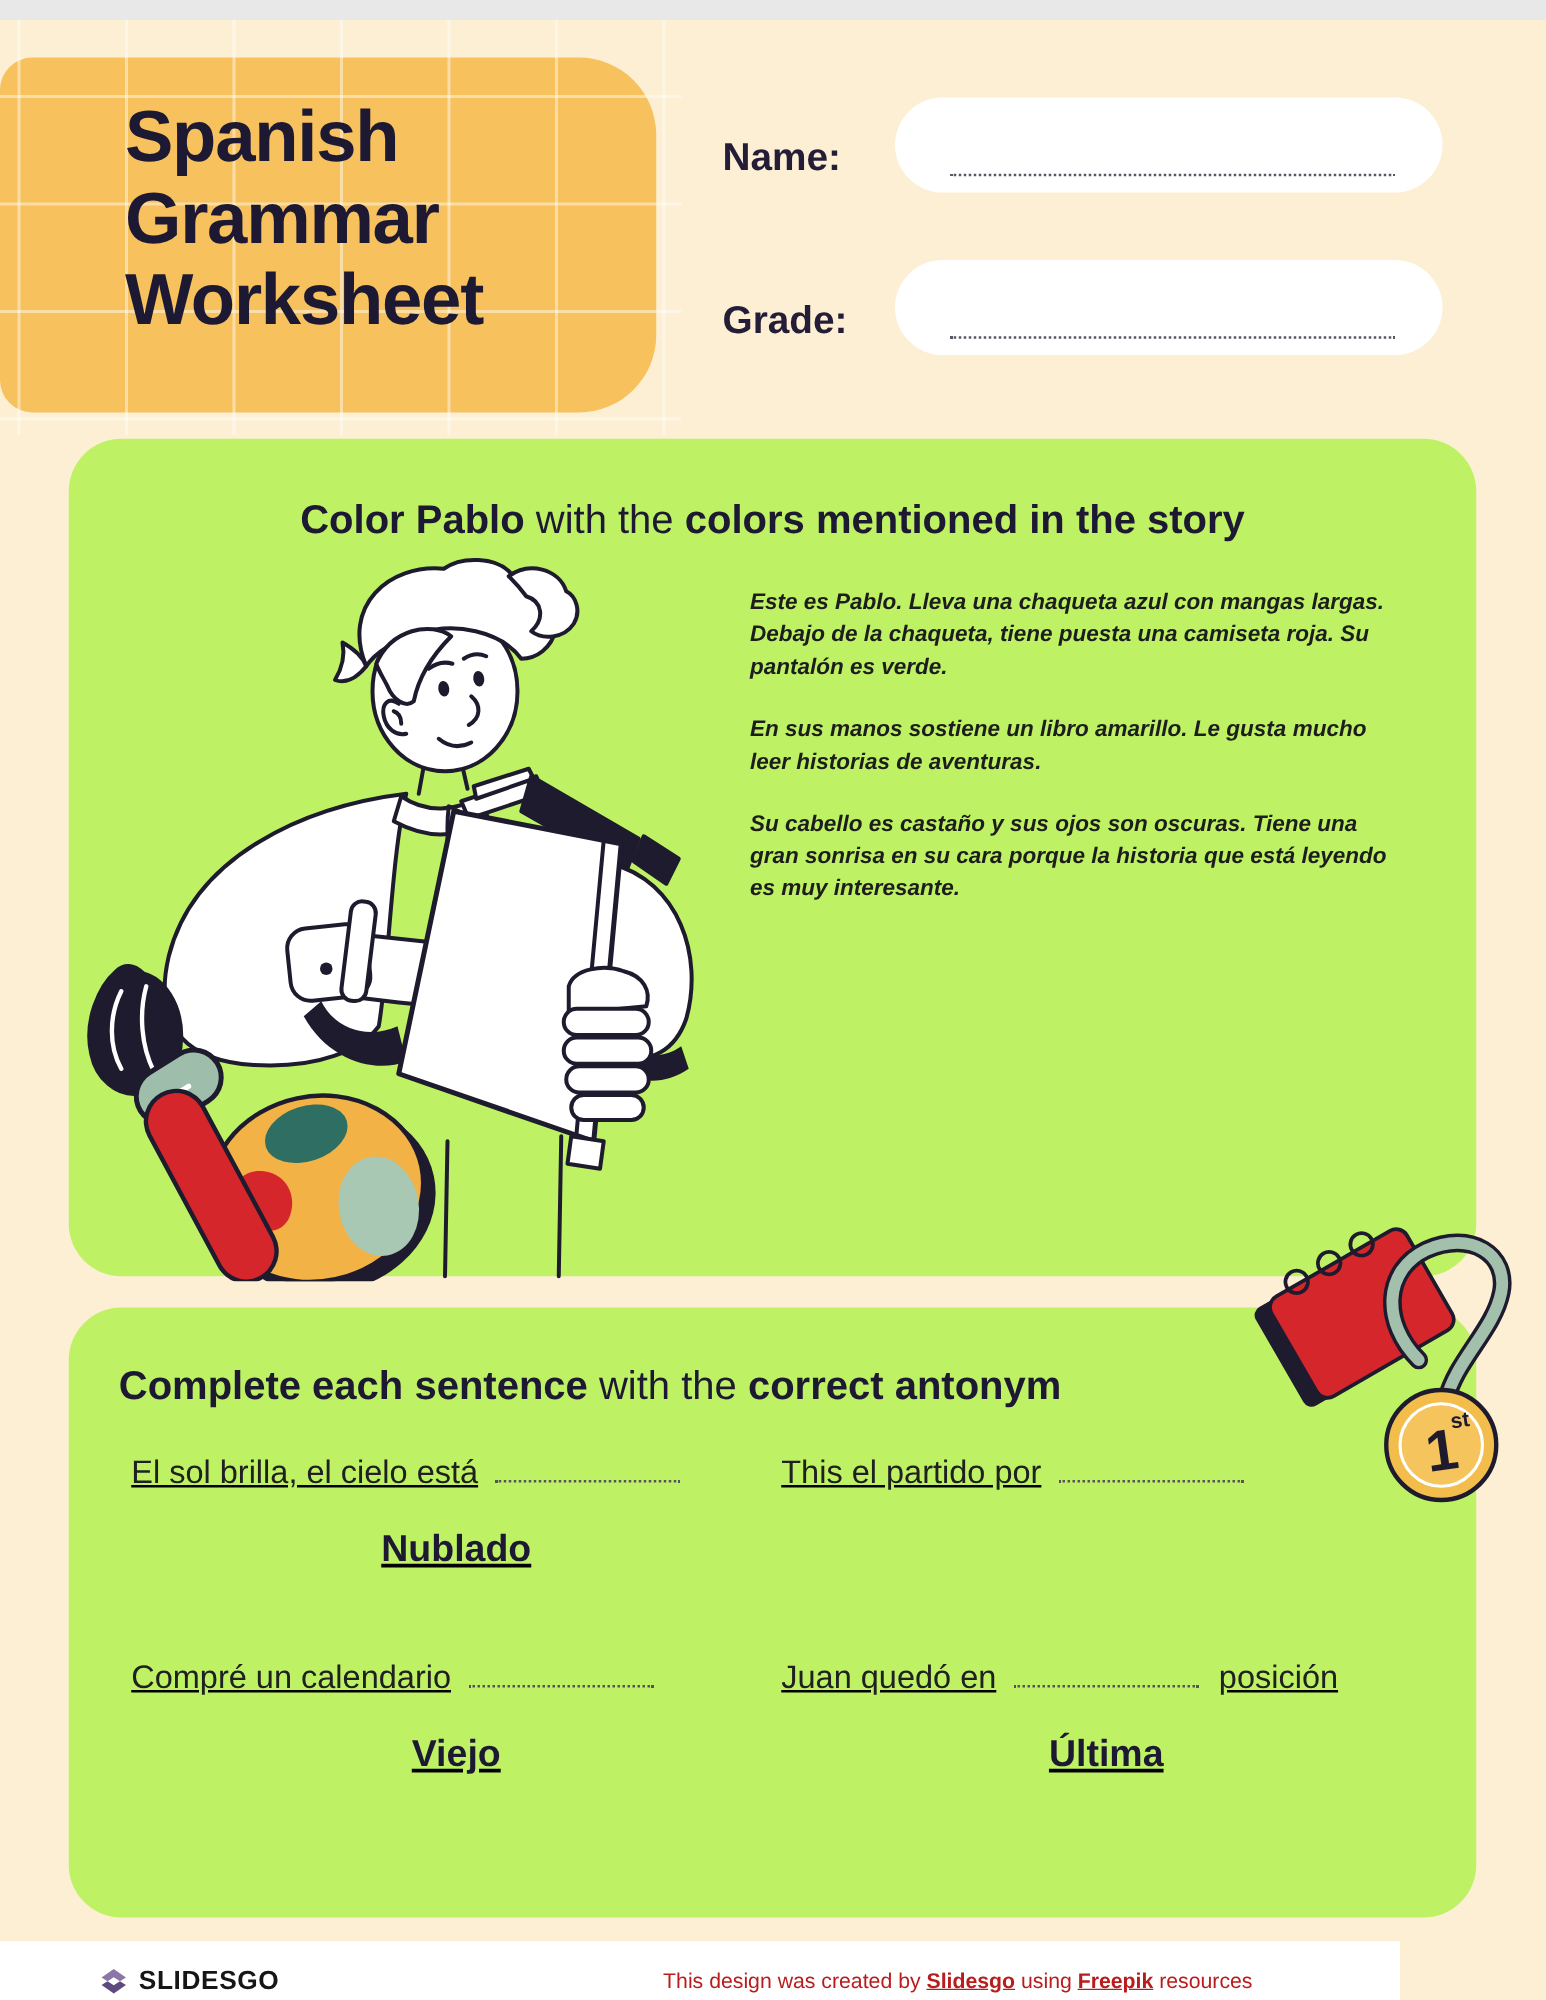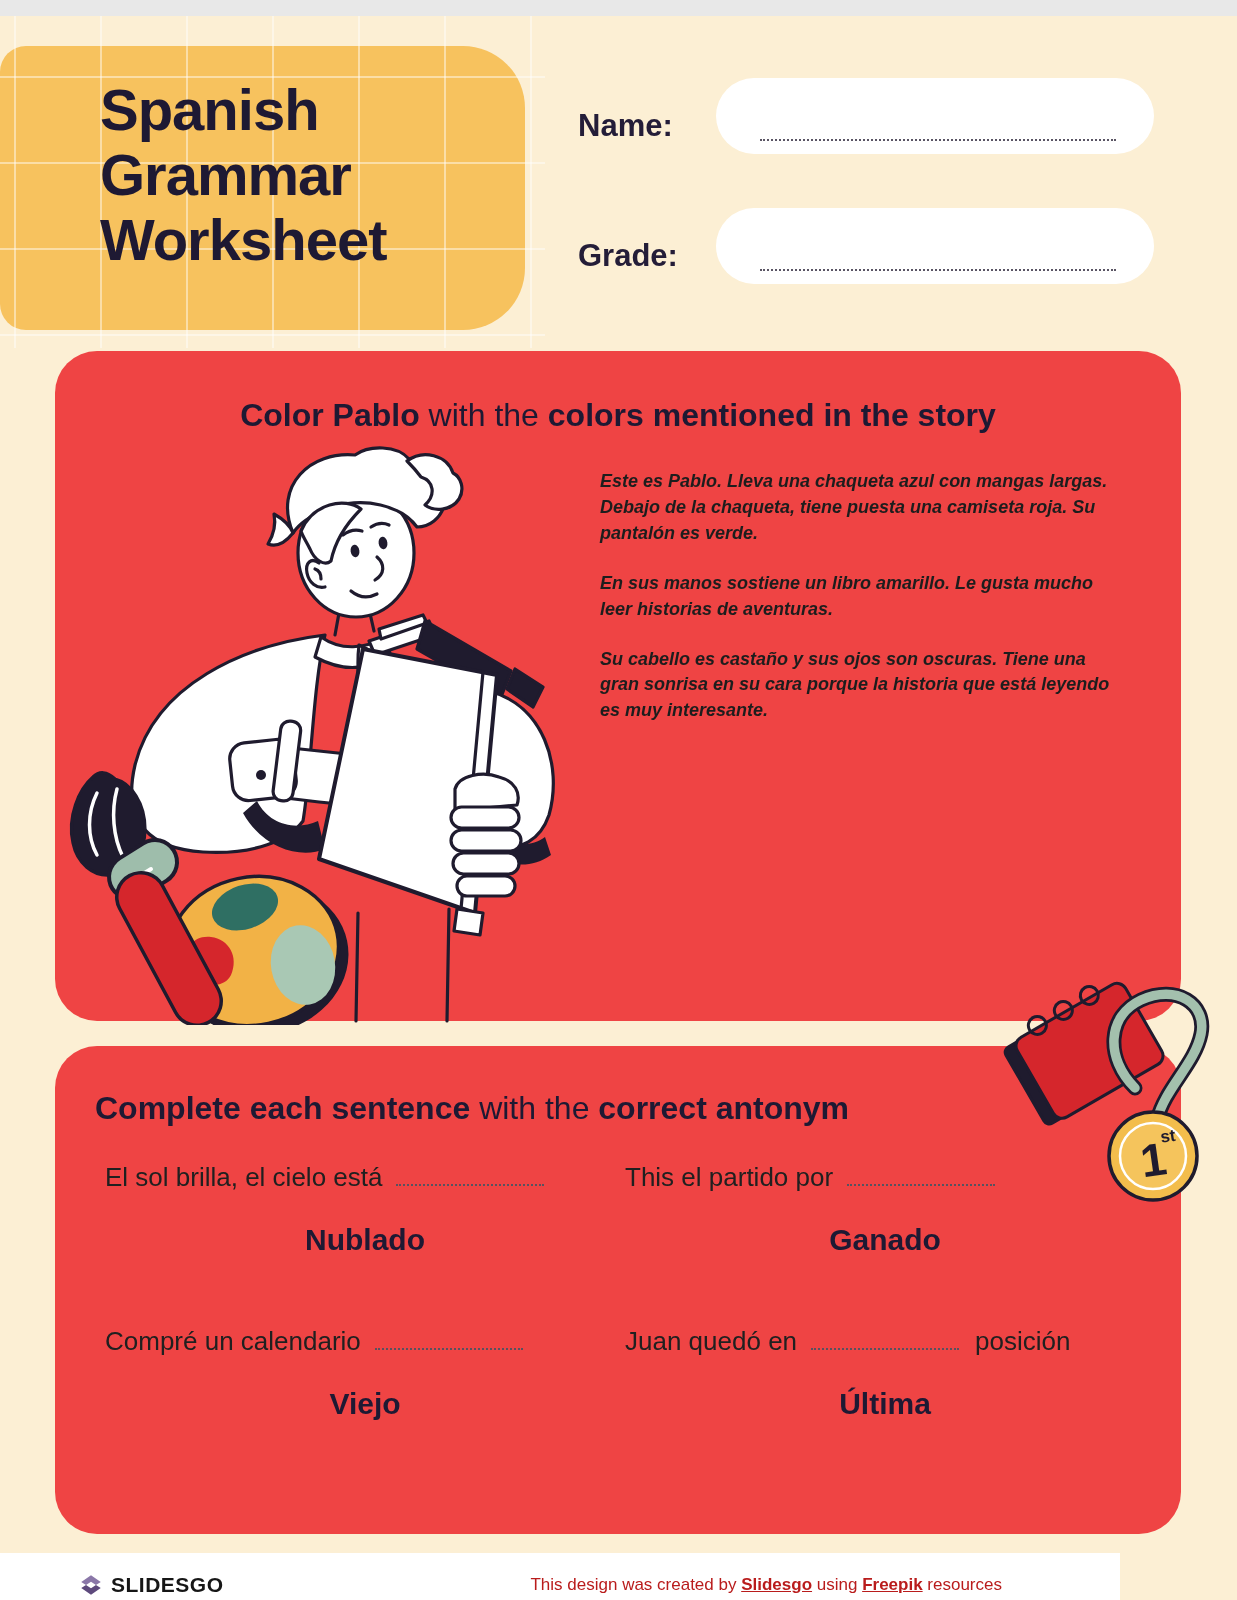--- a/index.html
+++ b/index.html
@@ -17,40 +17,40 @@
     color:#1E1933;letter-spacing:-1px;}
   .field-label{position:absolute;font-size:31px;font-weight:800;color:#241d38;}
   .lbl-name{left:578px;top:92px;}
   .lbl-grade{left:578px;top:222px;}
   .pill{position:absolute;left:716px;width:438px;height:76px;background:#fff;border-radius:38px;}
   .pill-name{top:62px;}
   .pill-grade{top:192px;}
   .pill .dots{position:absolute;left:44px;right:38px;bottom:13px;border-bottom:2.5px dotted #5a5564;height:0;}
 
   
-  .card{position:absolute;left:55px;width:1126px;background:#ef4444;border-radius:42px;}
+  .card{position:absolute;left:55px;width:1126px;background:#bef264;border-radius:42px;}
   .card1{top:335px;height:670px;}
   .card2{top:1030px;height:488px;}
 
   .h-mixed{color:#1E1933;}
   .h-mixed .b{font-weight:800;}
   .h-mixed .n{font-weight:400;}
   .card1 .h-mixed{position:absolute;left:0;right:0;top:46px;text-align:center;font-size:32px;}
   .card2 .h-mixed{position:absolute;left:40px;top:44px;font-size:32px;}
 
   .story{position:absolute;left:545px;top:118px;width:515px;font-style:italic;font-size:18px;
     line-height:1.44;color:#1d1d1d;font-weight:bold;}
   .story p{margin:0 0 24px 0;}
 
   .illu-boy{position:absolute;left:8px;top:94px;}
 
   
   .qa-grid{position:absolute;left:50px;top:116px;width:1040px;display:grid;
     grid-template-columns:520px 520px;row-gap:46px;}
-  .qa-cell{position:relative;min-height:118px;}
+  .qa-cell{position:relative;min-height:118px;text-decoration:underline;}
   .sentence{font-size:26px;color:#202020;white-space:nowrap;}
   .blank{display:inline-block;width:148px;border-bottom:2.5px dotted #57525f;height:20px;
     margin:0 4px 0 14px;vertical-align:baseline;}
   .q-after:empty{display:none;}
   .q-after{margin-left:12px;}
   .answer{margin-top:30px;text-align:center;font-size:30px;font-weight:800;color:#1E1933;}
 
   .illu-medal{position:absolute;left:985px;top:952px;z-index:5;}
 
   
@@ -182,21 +182,20 @@
       <span class="b">Complete each sentence </span><span class="n">with the </span><span class="b">correct antonym</span>
     </h2>
 
     <div class="qa-grid">
       <div class="qa-cell">
         <div class="sentence"><span>El sol brilla, el cielo está</span><span class="blank"></span></div>
         <div class="answer">Nublado</div>
       </div>
       <div class="qa-cell">
         <div class="sentence"><span>This el partido por</span><span class="blank"></span></div>
-        <div class="answer">Ganado</div>
       </div>
       <div class="qa-cell">
         <div class="sentence"><span>Compré un calendario</span><span class="blank"></span></div>
         <div class="answer">Viejo</div>
       </div>
       <div class="qa-cell">
         <div class="sentence"><span>Juan quedó en</span><span class="blank"></span><span class="q-after">posición</span></div>
         <div class="answer">Última</div>
       </div>
     </div>

